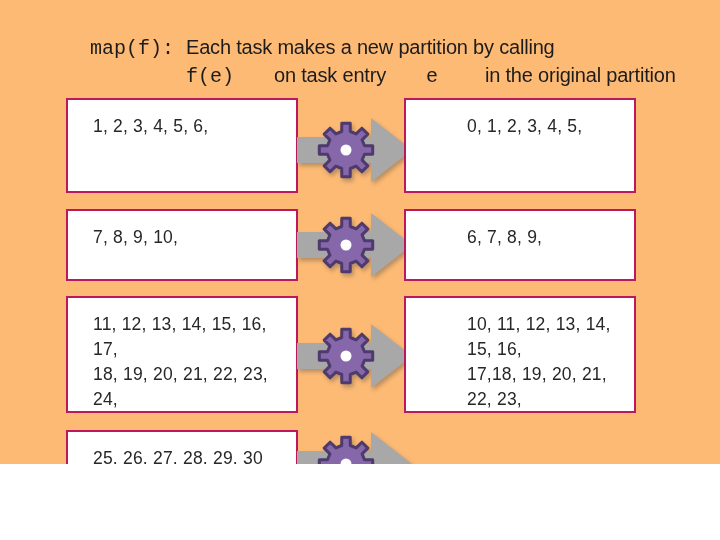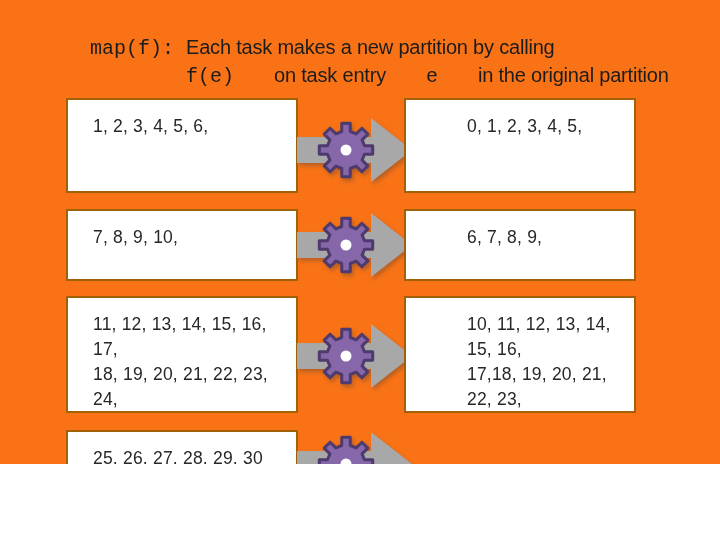--- a/index.html
+++ b/index.html
@@ -1,36 +1,36 @@
 <!DOCTYPE html>
 <html><head>
 <meta charset="utf-8">
 <style>
   html,body { margin:0; padding:0; background:#ffffff; }
   .slide {
-    position:relative; width:720px; height:464px; background:#f97316;
+    position:relative; width:720px; height:464px; background:#fdba74;
     overflow:hidden; font-family:"Liberation Sans", sans-serif; color:#272727;
   }
 
   
   .title {
     position:absolute; left:90px; top:34px;
     display:grid; grid-template-columns:auto 1fr; column-gap:12px;
     align-items:baseline; font-size:20px; line-height:27px;
     letter-spacing:-0.2px; color:#1c1c1c;
   }
   .mono { font-family:"Liberation Mono", monospace; font-size:20px; letter-spacing:0; }
   .tline2 { grid-column:2; display:flex; align-items:baseline;gap:33px; }
   .tline2 span { margin-right:7px; }
-  .tline2 .tail { }
+  .tline2 .tail { margin-left:7px; }
 
   
   .box {
     position:absolute; width:232px; background:#ffffff;
-    border:2px solid #a16207; box-sizing:border-box;
+    border:2px solid #be185d; box-sizing:border-box;
   }
   .box .txt {
     padding:14px 12px 0 25px; font-size:17.5px; line-height:25px;
     letter-spacing:0.2px; white-space:pre-line; color:#272727;
   }
   .bl { left:66px; }  .br { left:404px;padding-left:36px; }
   .r1 { top:98px;  height:95px;  }
   .r2 { top:209px; height:72px;  }
   .r3 { top:296px; height:117px; }
   .r4 { top:430px; height:69px;  }

